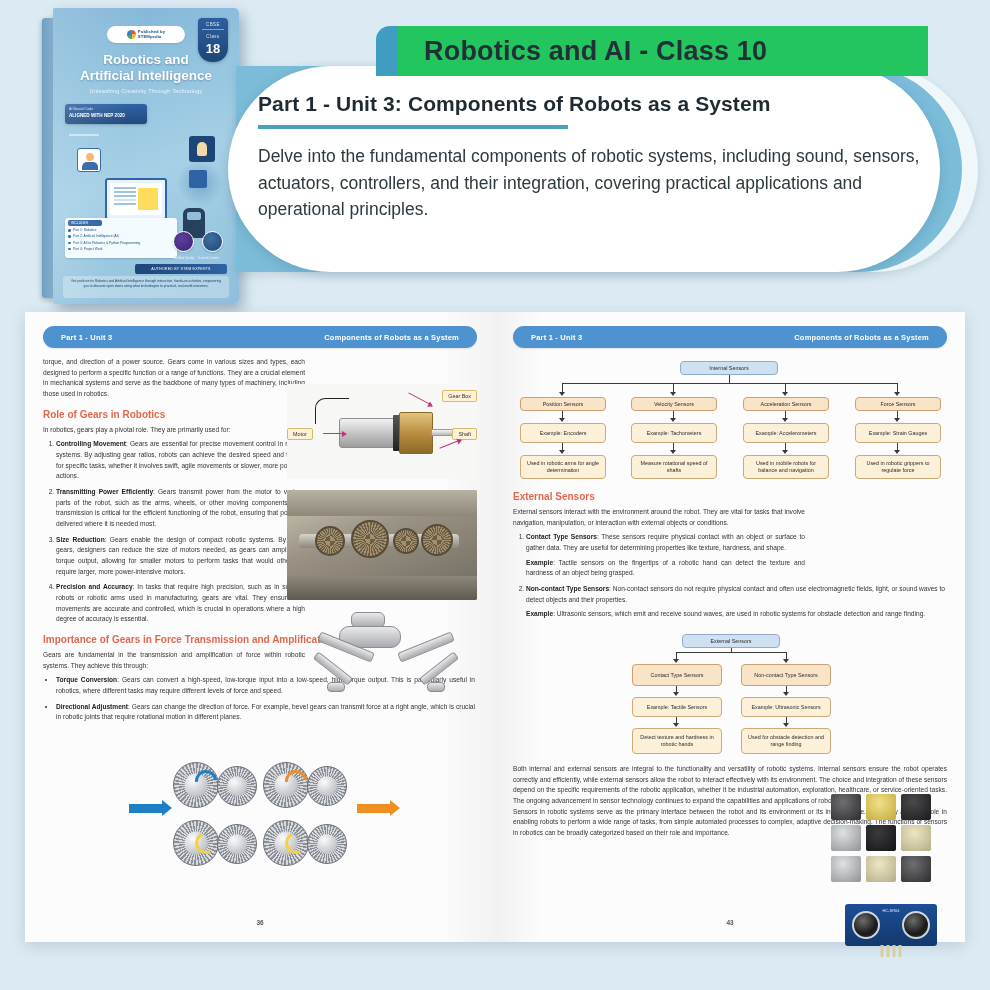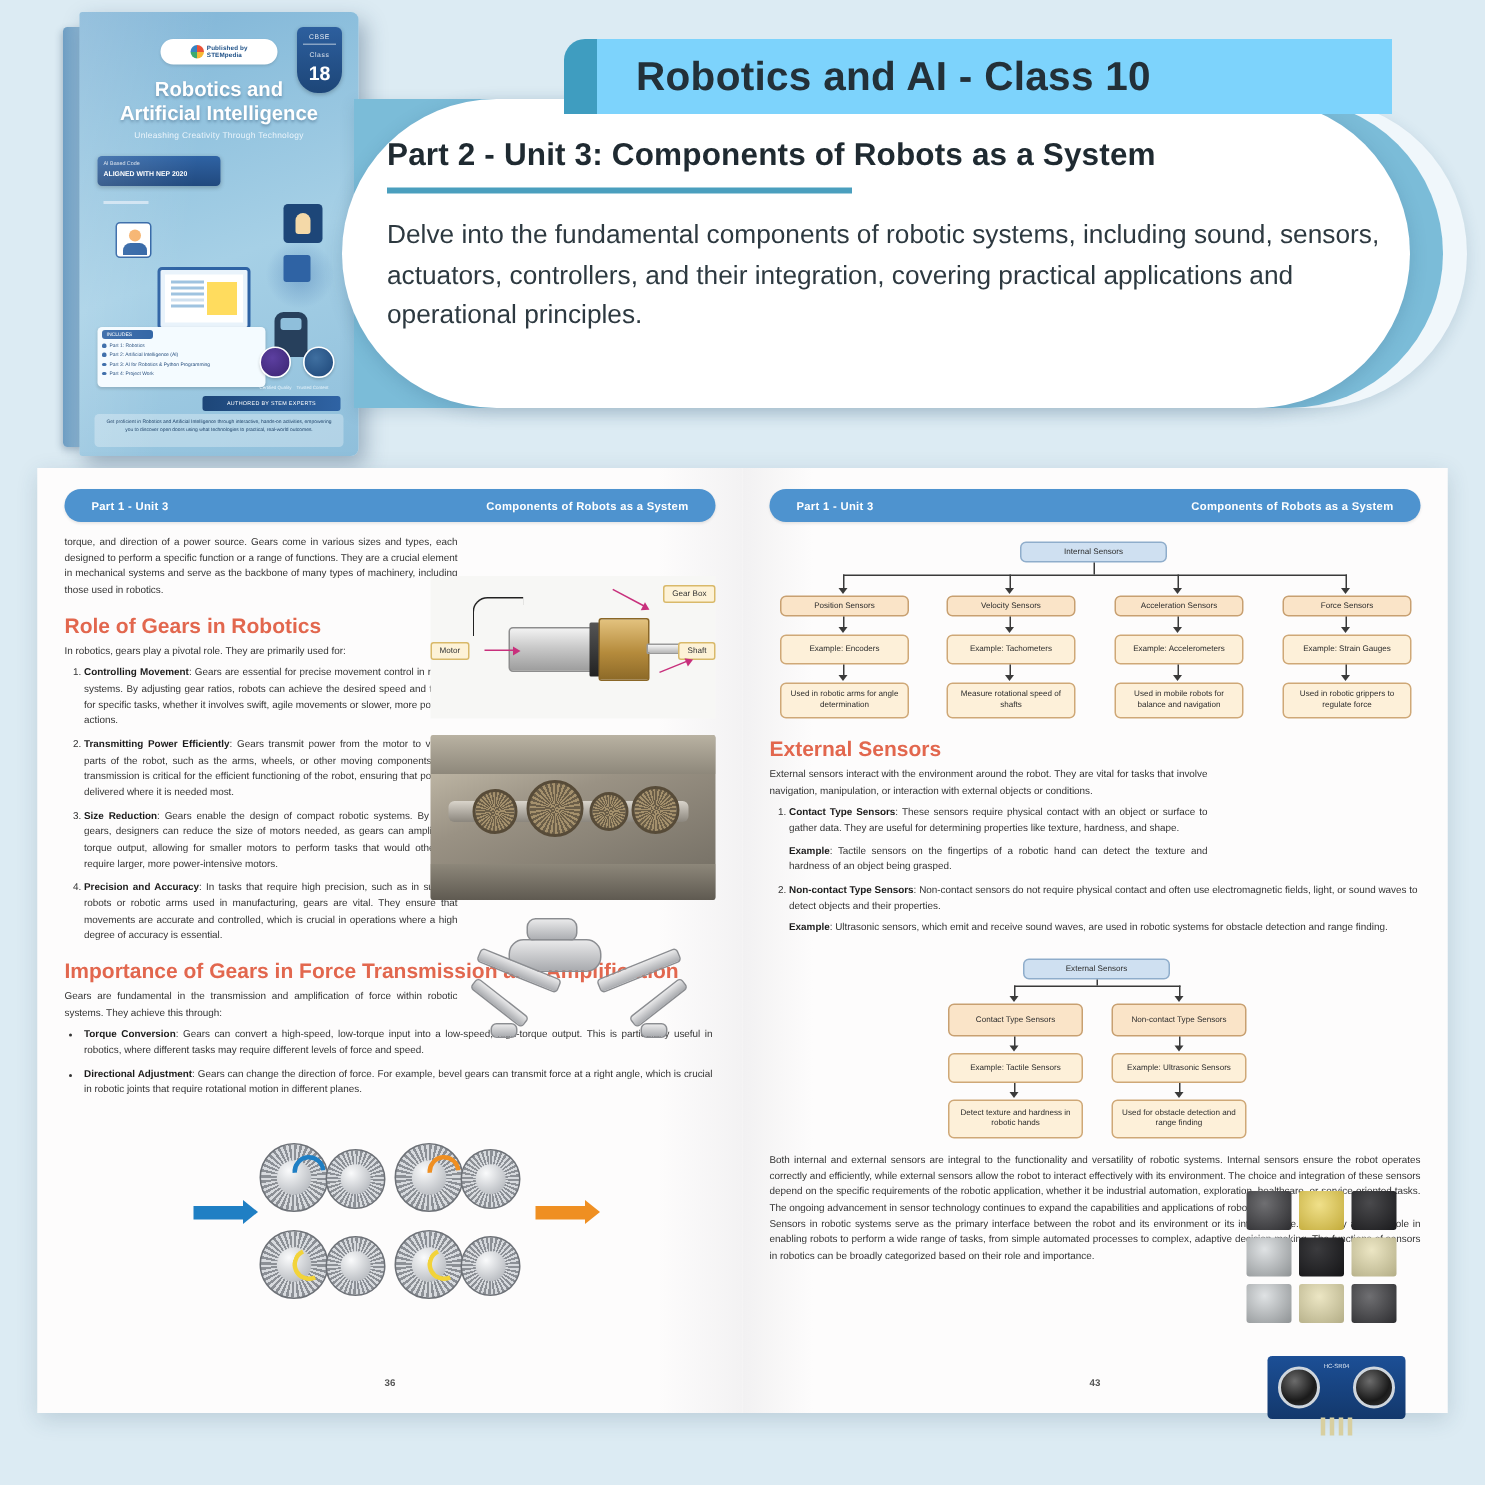--- a/index.html
+++ b/index.html
@@ -126,21 +126,21 @@
     position:absolute; left:228px; top:66px; width:712px; height:206px;
     background:#ffffff; border-radius:103px 103px 103px 103px;
     box-shadow:0 3px 12px rgba(40,80,115,.20);
   }
   .ribbon-dark{
     position:absolute; left:376px; top:26px; width:62px; height:50px;
     background:#3f9dc0; border-radius:14px 0 0 0;
   }
   .ribbon-main{
     position:absolute; left:398px; top:26px; width:530px; height:50px;
-    background:#7dd3fc; display:flex; align-items:center; padding-left:26px;
+    background:#22c55e; display:flex; align-items:center; padding-left:26px;
   }
   .ribbon-main .rt{
     font-size:27px; font-weight:bold; color:#233038; letter-spacing:.2px;
   }
   .card-inner{ position:absolute; left:258px; top:92px; width:680px; }
   .card-h2{ font-size:21px; font-weight:bold; color:#1f2a31; letter-spacing:.1px; }
   .card-rule{ width:310px; height:4px; background:#4a9fbe; margin:9px 0 14px 0; }
   .card-p{ font-size:17.5px; line-height:1.52; color:#2d3940; width:672px; }
 
   
@@ -153,21 +153,21 @@
   .page.left{ background:linear-gradient(90deg,#fdfcfc 0%,#fdfcfc 88%,#f3f2f3 100%); }
   .page.right{ background:linear-gradient(90deg,#f2f1f2 0%,#fdfcfc 10%,#fdfcfc 100%); }
 
   .run-head{
     height:22px; background:#4e93cf; border-radius:11px; color:#fff;
     display:flex; align-items:center; justify-content:space-between;
     padding:0 18px; font-size:7.5px; font-weight:bold; letter-spacing:.2px;
     box-shadow:0 1px 2px rgba(0,0,0,.10);
   }
   .body-txt{ font-size:6.6px; line-height:1.62; color:#333; text-align:justify; }
-  h3.sec{ color:#e2674e; font-size:14px; font-weight:bold; margin:9px 0 5px 0; }
+  h3.sec{ color:#e2674e; font-size:10px; font-weight:bold; margin:9px 0 5px 0; }
   ol.nl{ margin:4px 0 0 0; padding-left:13px; }
   ol.nl > li{ font-size:6.6px; line-height:1.62; color:#333; margin-bottom:5px; text-align:justify;}
   ul.bl{ margin:4px 0 0 0; padding-left:13px; }
   ul.bl > li{ font-size:6.6px; line-height:1.62; color:#333; margin-bottom:5px; text-align:justify;}
   b{ color:#1b1b1b; }
   .pg-num{ position:absolute; bottom:16px; font-size:6.5px; color:#555; font-weight:bold; }
   .pg-num.l{ left:50%; transform:translateX(-50%); }
   .pg-num.r{ left:50%; transform:translateX(-50%); }
 
   
@@ -345,21 +345,21 @@
   <div class="card-back2"></div>
   <div class="card-back1"></div>
   <div class="card-main"></div>
 
   <div class="ribbon-dark"></div>
   <div class="ribbon-main">
     <span class="rt">Robotics and AI - Class 10</span>
   </div>
 
   <div class="card-inner">
-    <div class="card-h2">Part 2 - Unit 3: Components of Robots as a System</div>
+    <div class="card-h2">Part 1 - Unit 3: Components of Robots as a System</div>
     <div class="card-rule"></div>
     <div class="card-p">Delve into the fundamental components of robotic systems, including sound, sensors, actuators, controllers, and their integration, covering practical applications and operational principles.</div>
   </div>
 </div>
 
 <div id="spread">
 
   <div class="page left">
     <div class="run-head">
       <span>Part 1 - Unit 3</span>

